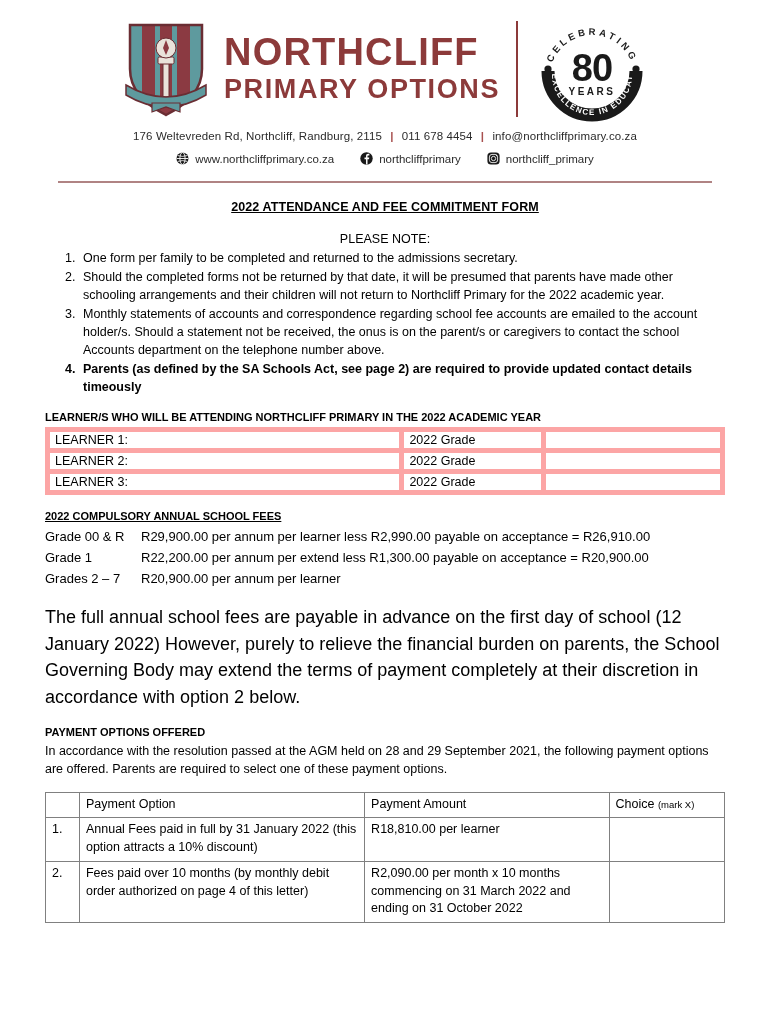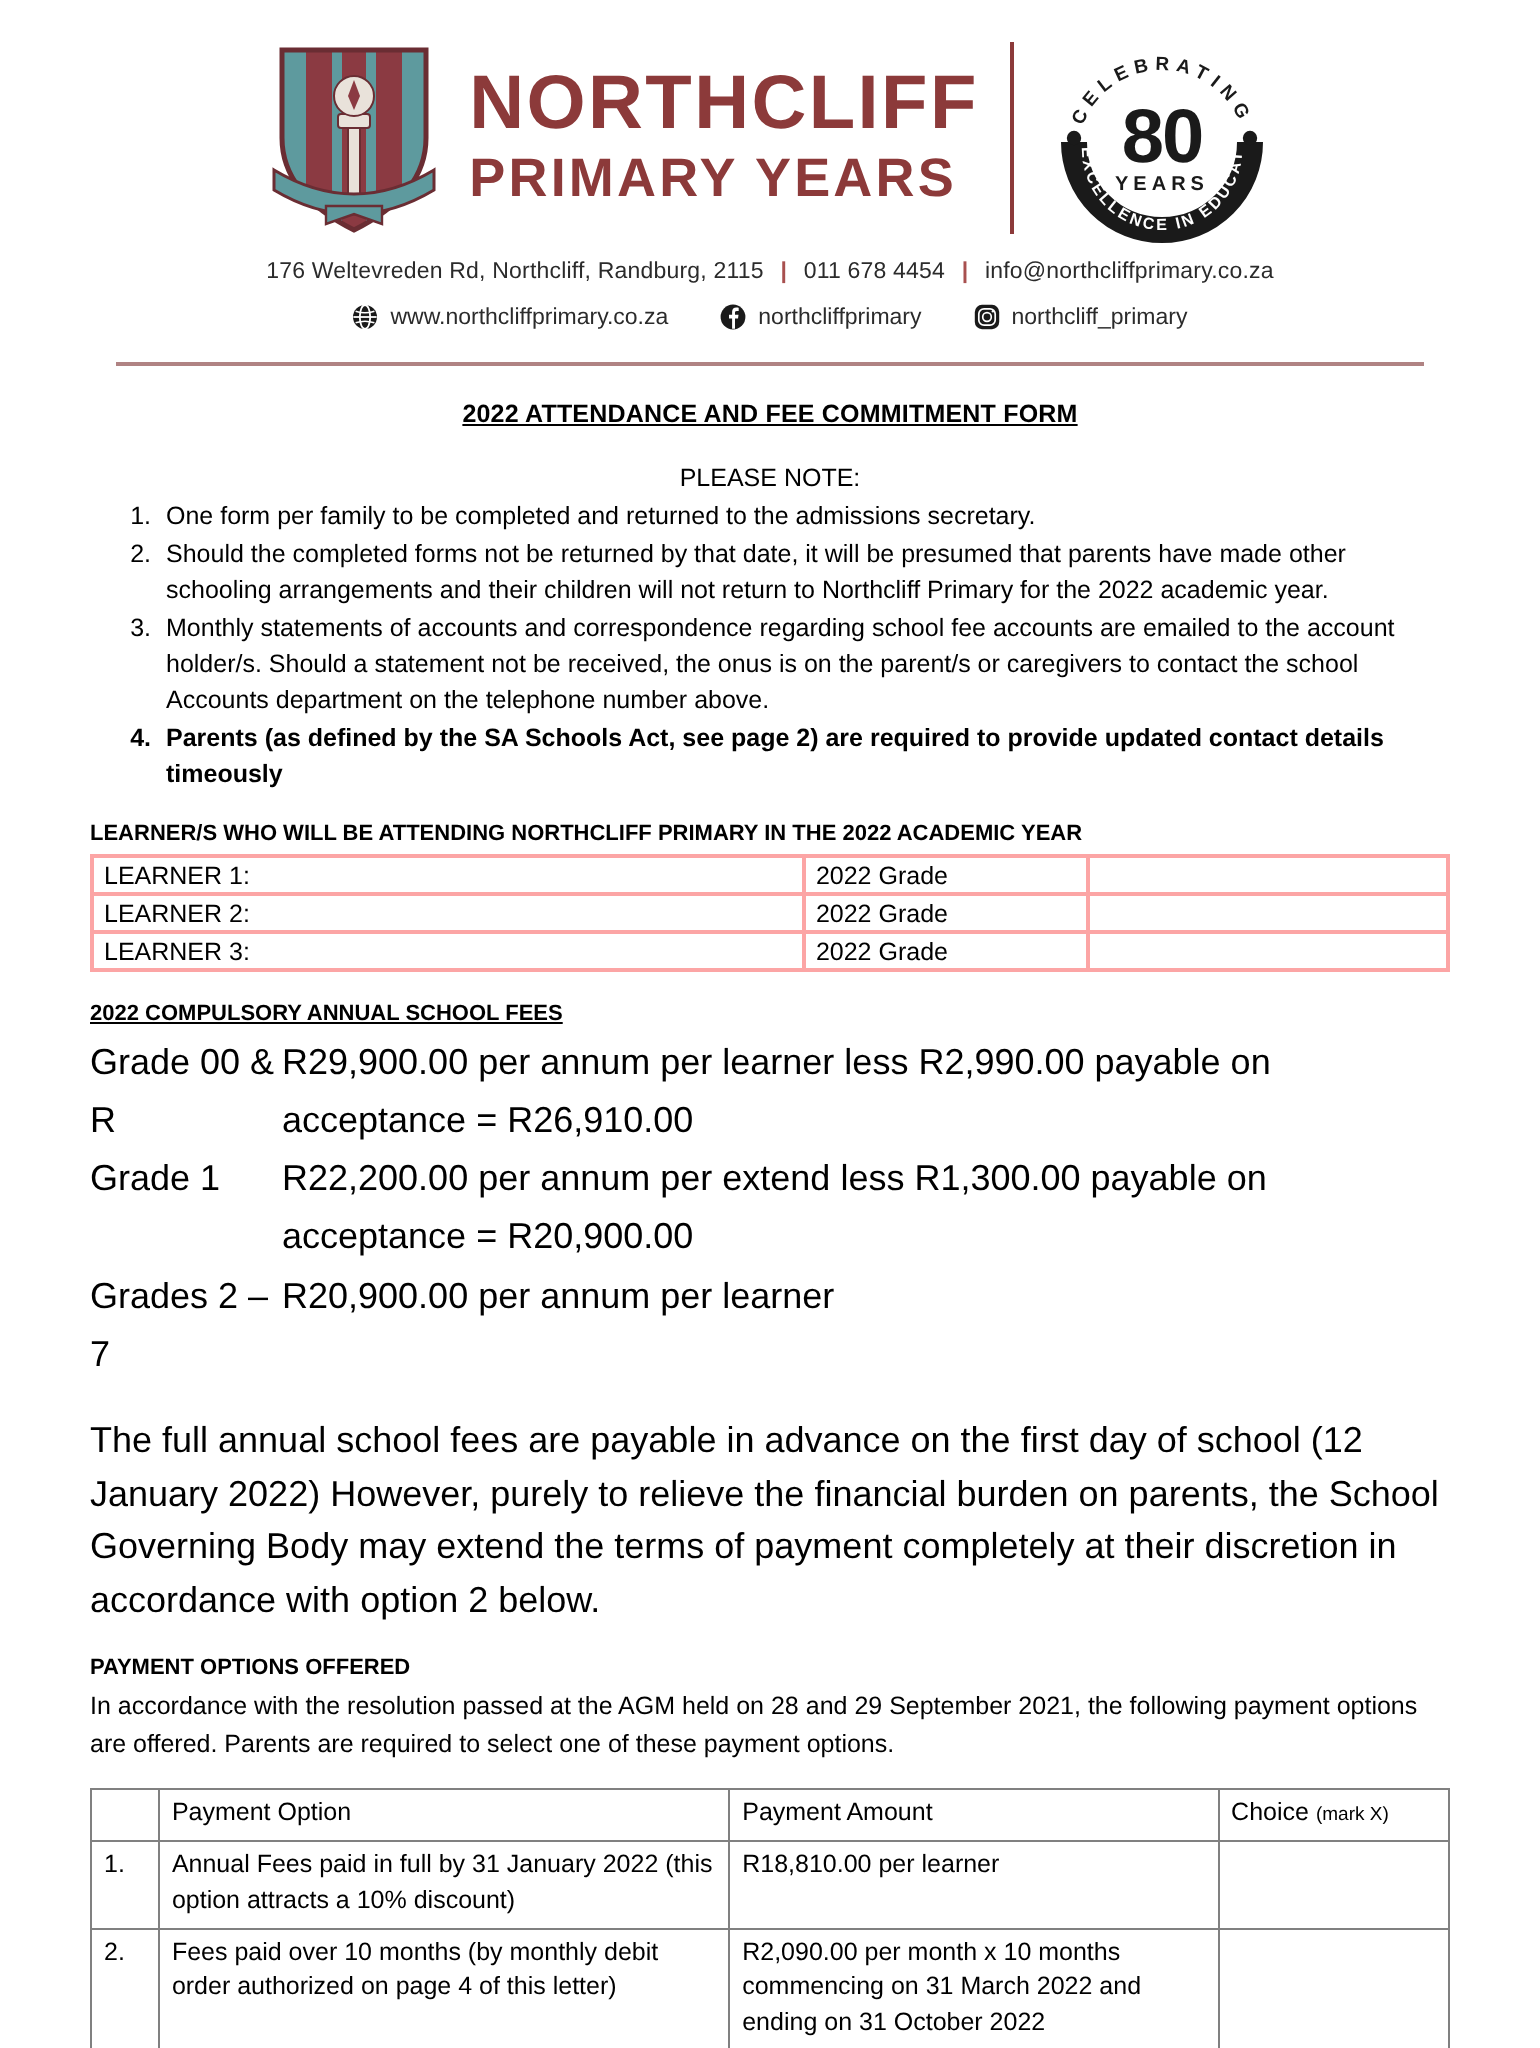--- a/index.html
+++ b/index.html
@@ -124,30 +124,30 @@
   }
   .section-head.underline { text-decoration: underline; }
 
   
   table.learners {
     border-collapse: collapse;
     width: 100%;
     font-size: 12.5px;
   }
   table.learners td {
-    border: 2px solid #fca5a5;
+    border: 5px solid #fca5a5;
     height: 19px;
     padding: 1px 5px;
   }
   table.learners td.name { width: 52.5%; }
   table.learners td.grade { width: 21%; }
   table.learners td.blank { width: 26.5%; }
 
   
-  .fees { margin-top: 4px; font-size: 18px; line-height: 1.62; }
+  .fees { margin-top: 4px; font-size: 13px; line-height: 1.62; }
   .fee-row { display: flex; }
   .fee-label { width: 96px; flex: 0 0 96px; }
   .fee-text { flex: 1 1 auto; }
 
   .para {
     font-size: 18px;
     line-height: 1.48;
     margin-top: 15px;
   }
 
@@ -201,21 +201,21 @@
         <circle cx="44" cy="31" r="10" fill="#e9e2da" stroke="#6a2d33" stroke-width="1"></circle>
         <path d="M44 23 L47 31 L44 38 L41 31 Z" fill="#8B3A42"></path>
 
         <path d="M4 68 Q44 92 84 68 L84 78 Q44 102 4 78 Z" fill="#5E9A9E" stroke="#6a2d33" stroke-width="1.5"></path>
         <path d="M30 86 L58 86 L58 95 L44 90 L30 95 Z" fill="#5E9A9E" stroke="#6a2d33" stroke-width="1.2"></path>
       </svg>
     </div>
 
     <div class="wordmark">
       <div class="wordmark-line1">NORTHCLIFF</div>
-      <div class="wordmark-line2">PRIMARY YEARS</div>
+      <div class="wordmark-line2">PRIMARY OPTIONS</div>
     </div>
 
     <div class="logo-divider"></div>
 
     <div class="badge-wrap">
       <svg viewBox="0 0 112 108" width="112" height="108">
         <defs>
           <path id="topArc" d="M 14 62 A 42 42 0 0 1 98 62"></path>
           <path id="botArc" d="M 16 60 A 40 40 0 0 0 96 60"></path>
         </defs>

